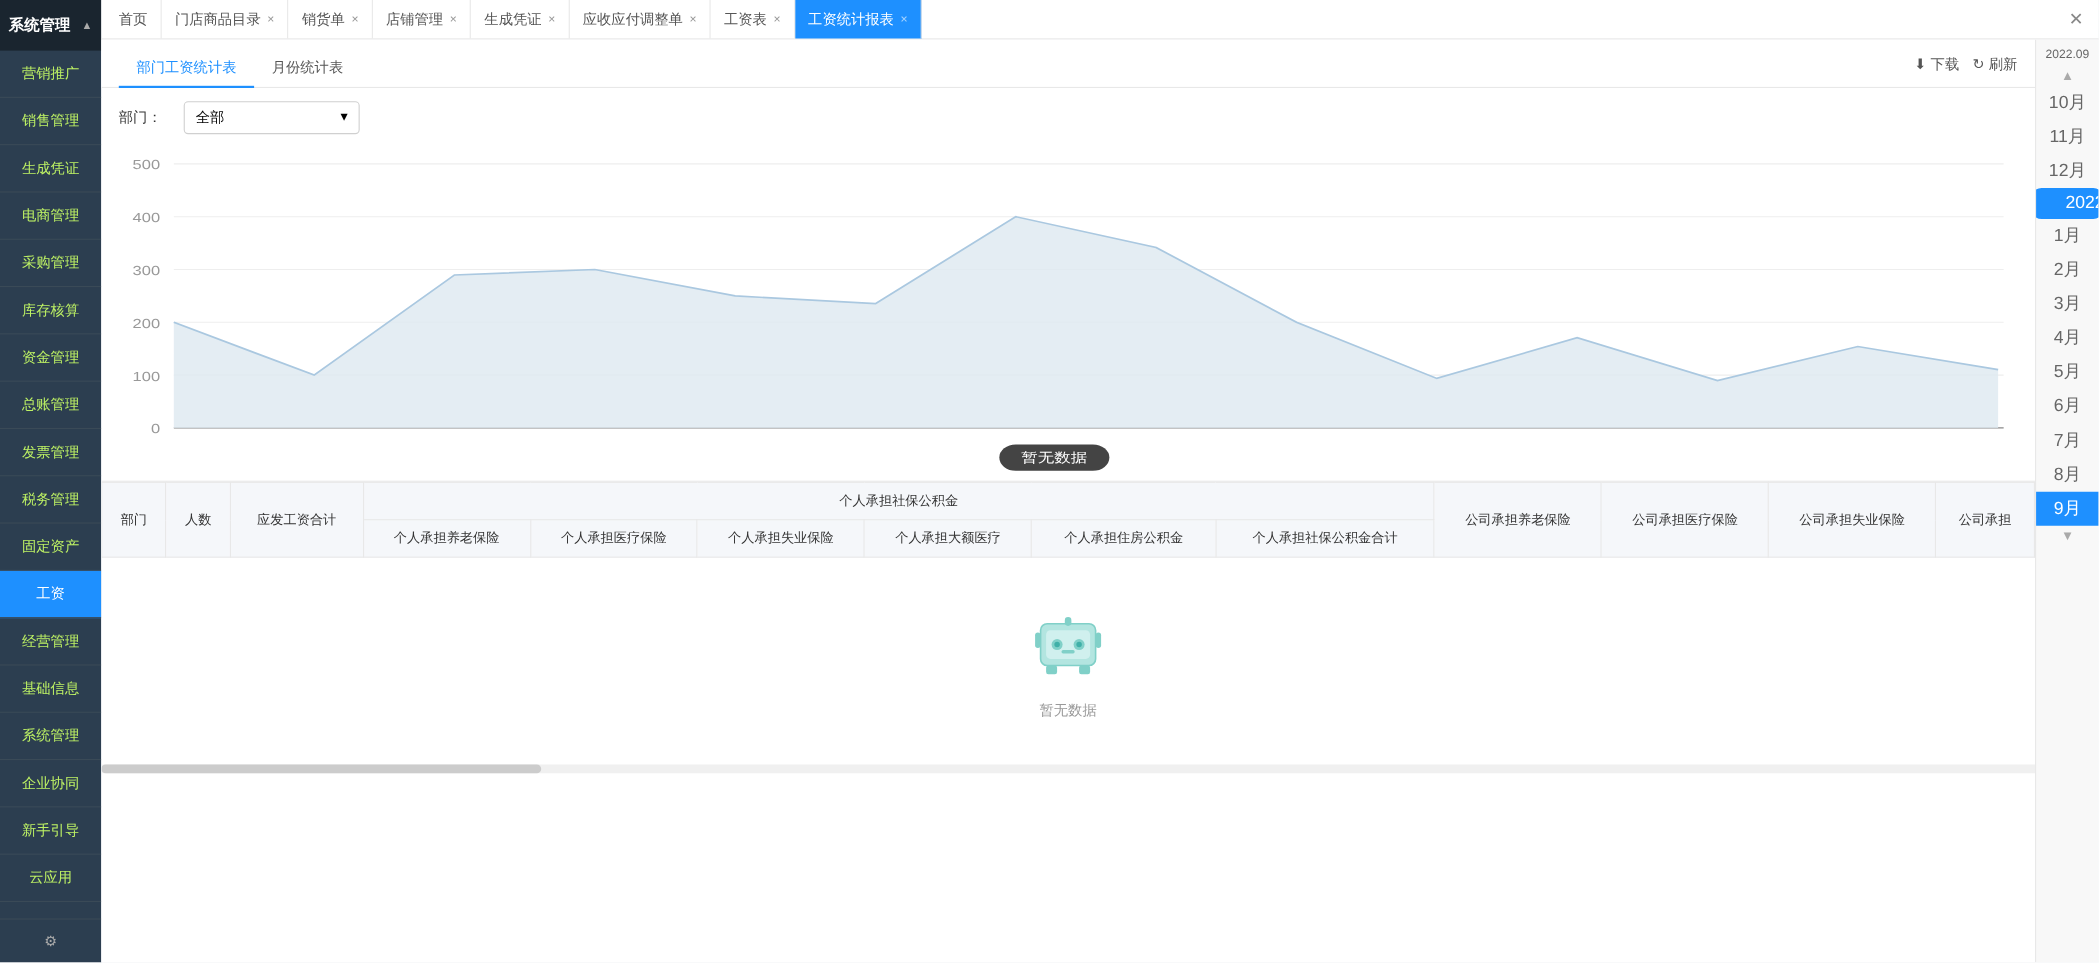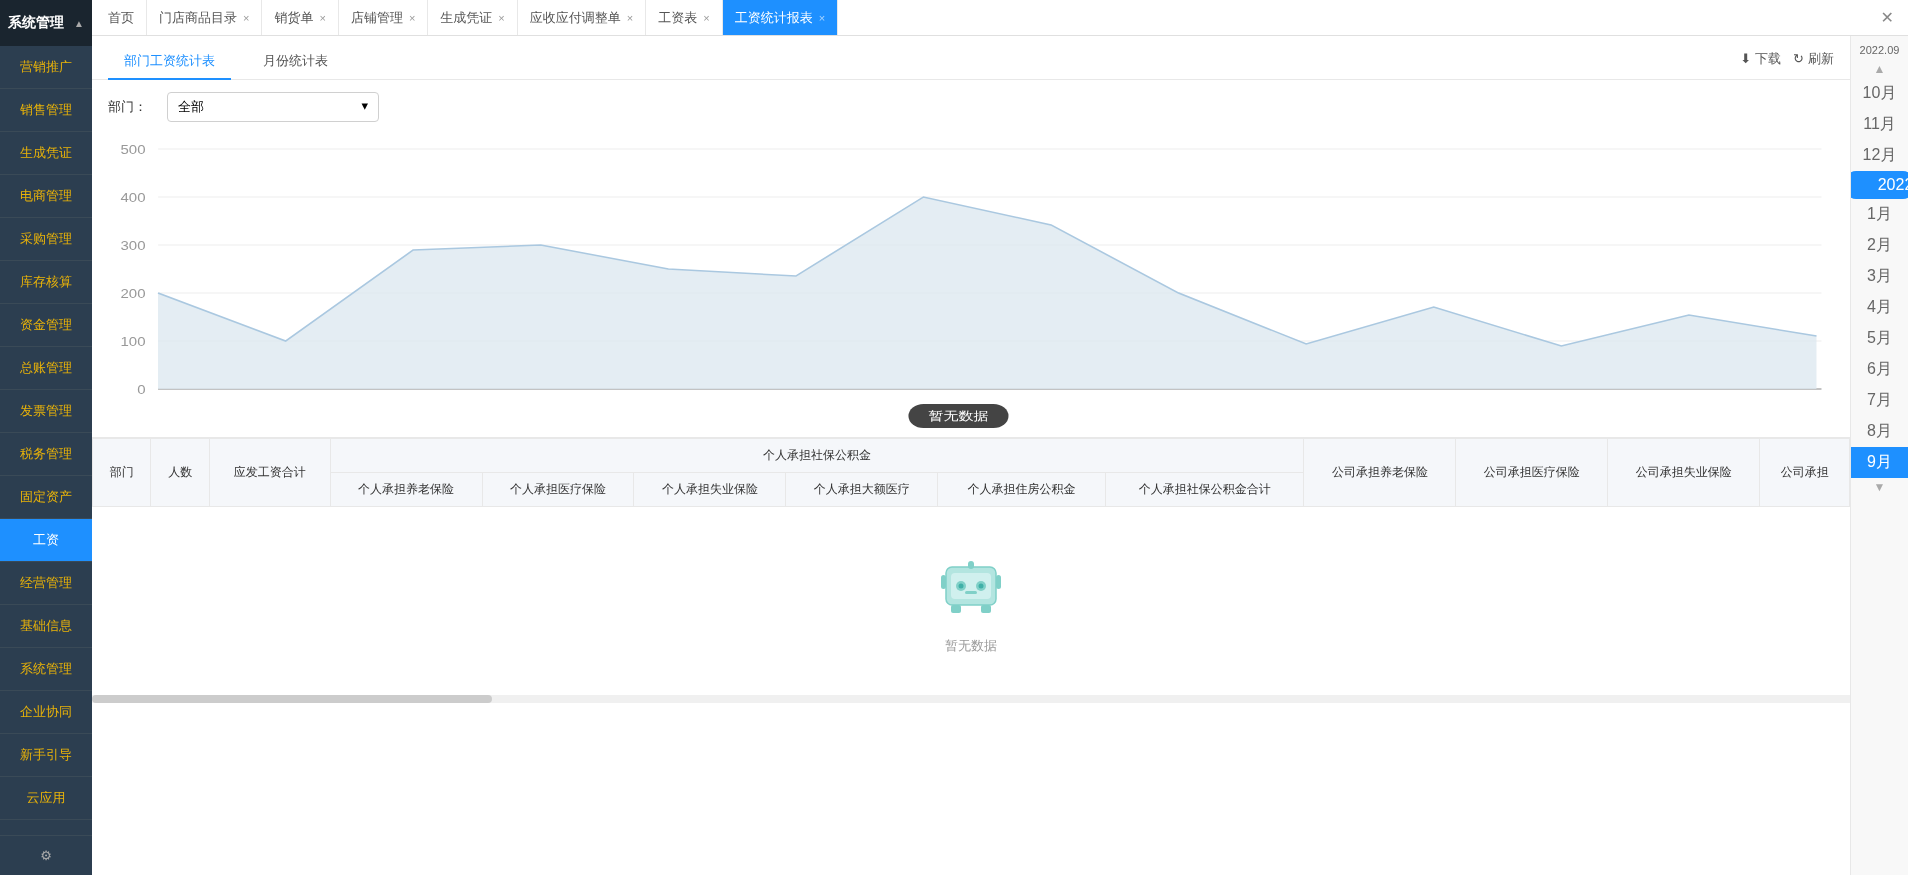--- a/index.html
+++ b/index.html
@@ -24,21 +24,21 @@
       display: flex;
       align-items: center;
       justify-content: space-between;
       cursor: pointer;
     }
     .sidebar-header .arrow { font-size: 10px; color: #aaa; }
     .sidebar-item {
       padding: 12px 8px;
       text-align: center;
       font-size: 13px;
-      color: #eab308;
+      color: #bef264;
       cursor: pointer;
       border-bottom: 1px solid #3a4a57;
     }
     .sidebar-item.active { background: #1e90ff; color: #fff; }
     .sidebar-footer {
       margin-top: auto;
       padding: 12px 8px;
       text-align: center;
       color: #aaa;
       cursor: pointer;
@@ -143,21 +143,21 @@
 
     
     .filter-row {
       display: flex;
       align-items: center;
       padding: 12px 16px;
       gap: 20px;
     }
     .filter-label { font-size: 13px; color: #333; }
     .filter-select {
-      width: 212px;
+      width: 160px;
       padding: 5px 10px;
       border: 1px solid #d0d0d0;
       border-radius: 4px;
       font-size: 13px;
       background: #fff;
       cursor: pointer;
       display: flex;
       align-items: flex-start;
       justify-content: space-between;
     }
@@ -313,21 +313,21 @@
         <div class="tab">工资表<span class="close-btn">×</span></div>
         <div class="tab active">工资统计报表<span class="close-btn">×</span></div>
       </div>
     <div class="tab-close-all">✕</div>
   </div>
 
   <div class="content">
     <div class="page-content">
 
       <div class="sub-tabs">
-        <div id="sub-tabs-container" style="display:flex;gap:16px;">
+        <div id="sub-tabs-container" style="display:flex;gap:0;">
 
         <div class="sub-tab active">部门工资统计表</div>
             <div class="sub-tab">月份统计表</div>
           </div>
         <div class="sub-tab-actions">
           <div class="action-btn">
             <span>⬇</span>
             <span>下载</span>
           </div>
           <div class="action-btn">

